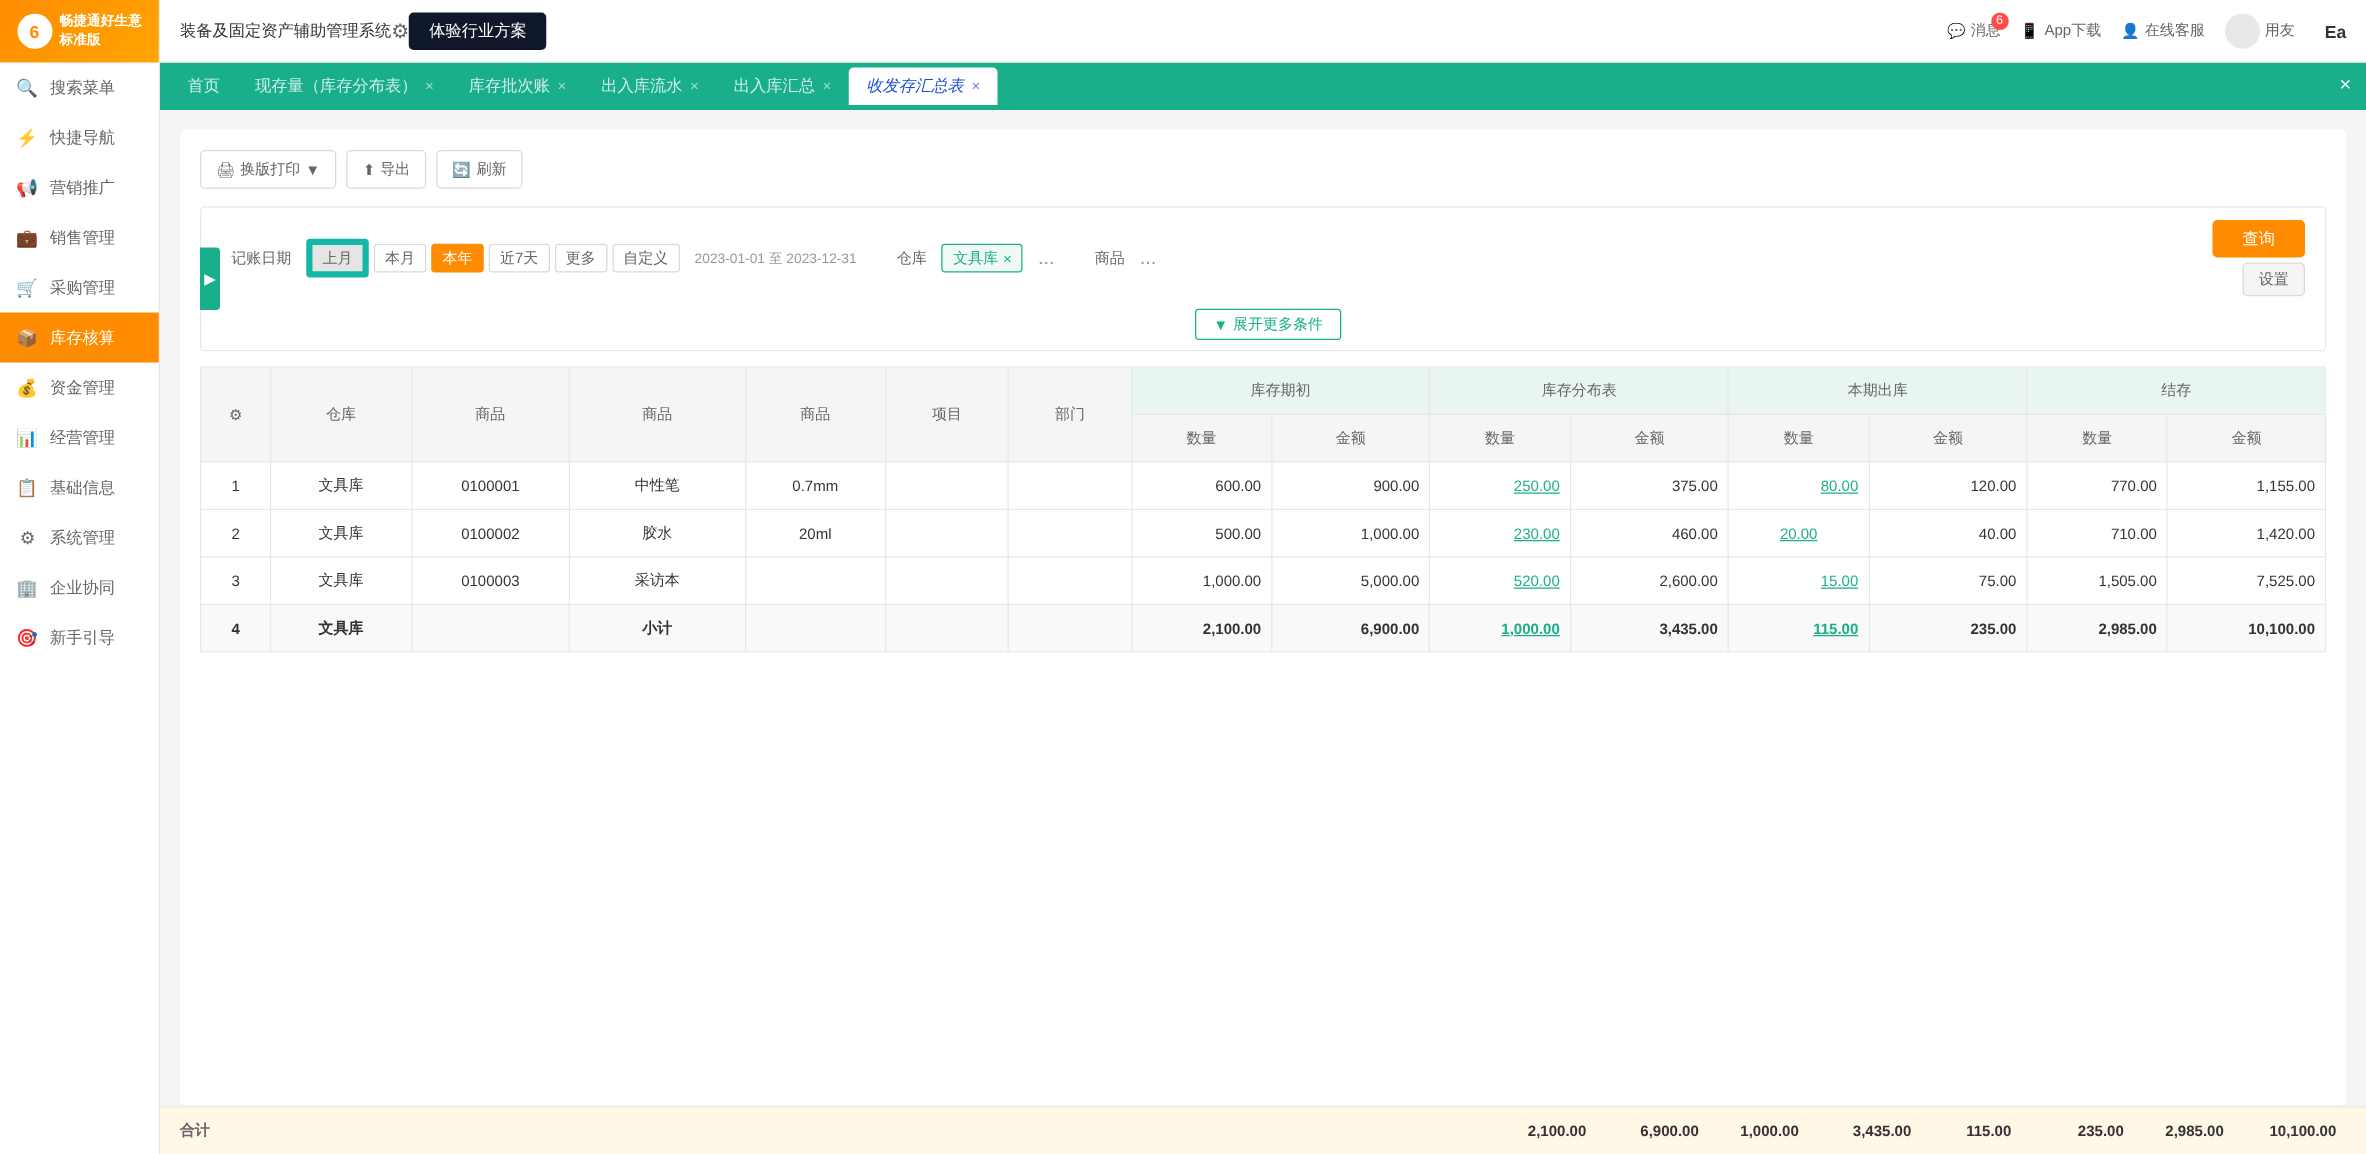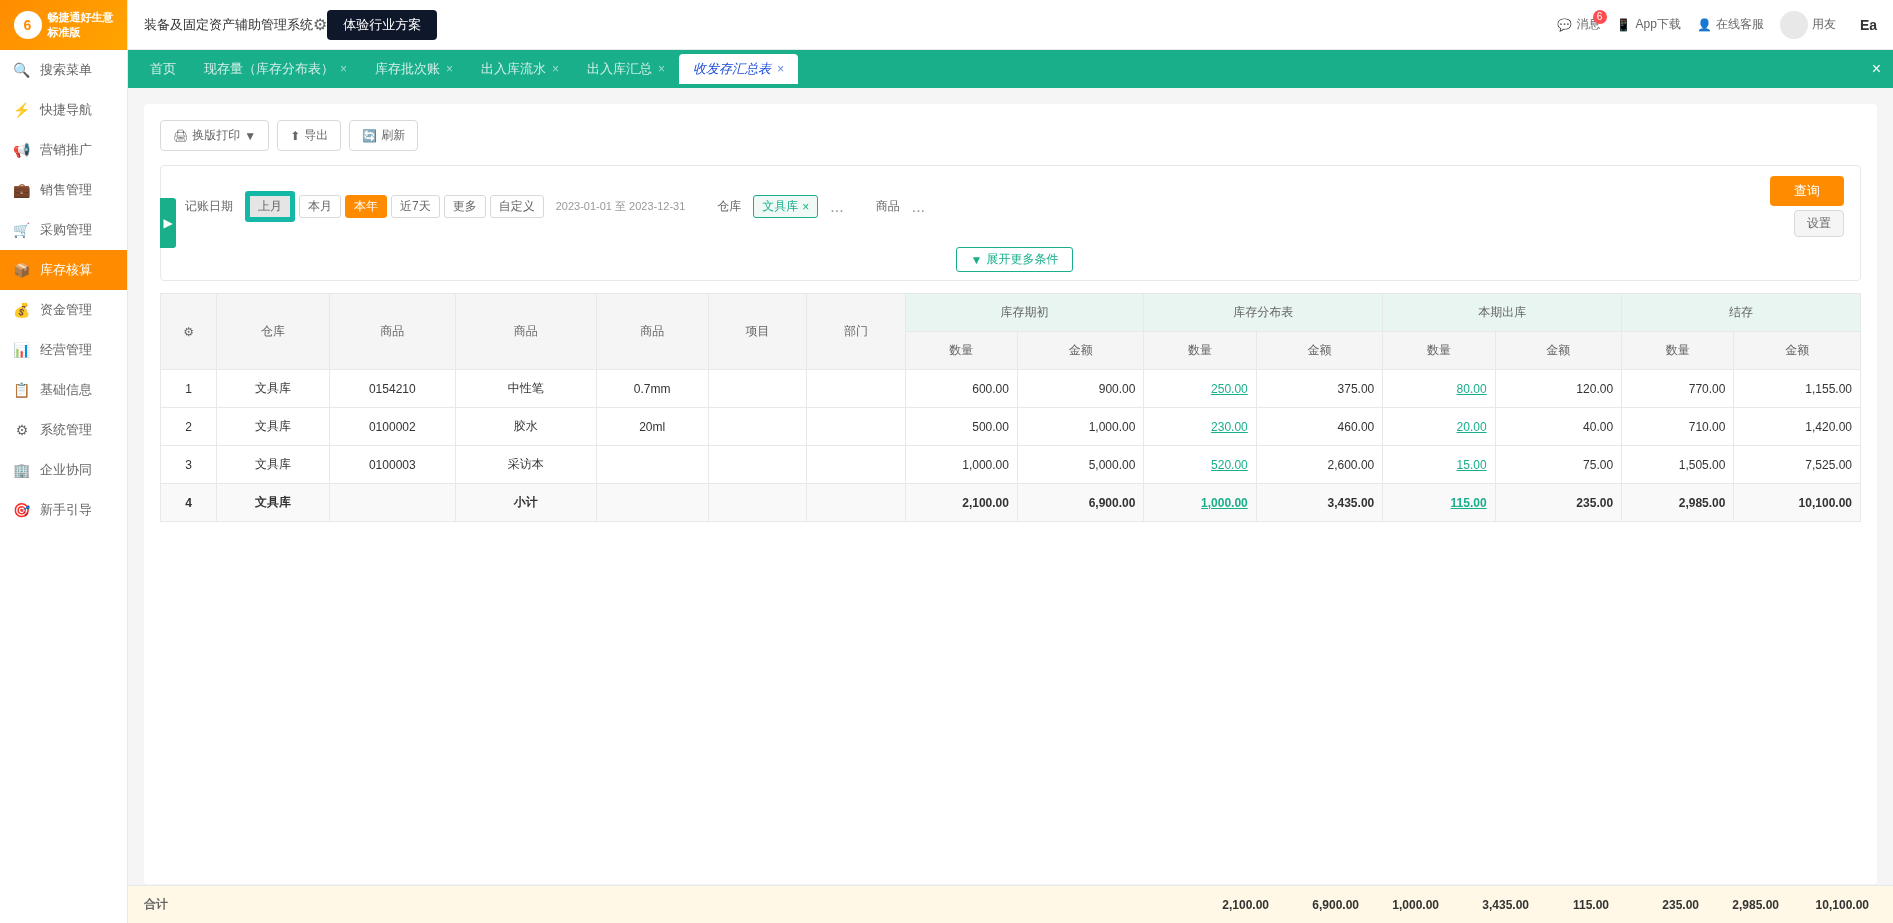--- a/index.html
+++ b/index.html
@@ -283,21 +283,21 @@
             <th class="col-num">数量</th>
             <th class="col-amt">金额</th>
             <th class="col-num">数量</th>
             <th class="col-amt">金额</th>
           </tr>
         </thead>
         <tbody id="table-body">
         <tr>
     <td class="col-index">1</td>
     <td class="col-warehouse">文具库</td>
-    <td class="col-code">0154210</td>
+    <td class="col-code">0100001</td>
     <td class="col-name">中性笔</td>
     <td class="col-spec">0.7mm</td>
     <td class="col-project"></td>
     <td class="col-dept"></td>
     <td class="col-num num-cell">600.00</td>
     <td class="col-amt num-cell">900.00</td>
     <td class="col-num num-cell" style="color:#1aaf8b;text-decoration:underline;cursor:pointer;">250.00</td>
     <td class="col-amt num-cell">375.00</td>
     <td class="col-num num-cell" style="color:#1aaf8b;text-decoration:underline;cursor:pointer;">80.00</td>
     <td class="col-amt num-cell">120.00</td>
@@ -309,21 +309,21 @@
     <td class="col-warehouse">文具库</td>
     <td class="col-code">0100002</td>
     <td class="col-name">胶水</td>
     <td class="col-spec">20ml</td>
     <td class="col-project"></td>
     <td class="col-dept"></td>
     <td class="col-num num-cell">500.00</td>
     <td class="col-amt num-cell">1,000.00</td>
     <td class="col-num num-cell" style="color:#1aaf8b;text-decoration:underline;cursor:pointer;">230.00</td>
     <td class="col-amt num-cell">460.00</td>
-    <td class="col-num num-cell" style="color:#1aaf8b;text-decoration:underline;cursor:pointer;">20.00</td>
+    <td class="col-num num-cell" style="color:#1aaf8b;text-decoration:underline;cursor:pointer;text-align:center;">20.00</td>
     <td class="col-amt num-cell">40.00</td>
     <td class="col-num num-cell">710.00</td>
     <td class="col-amt num-cell">1,420.00</td>
   </tr>
             <tr>
     <td class="col-index">3</td>
     <td class="col-warehouse">文具库</td>
     <td class="col-code">0100003</td>
     <td class="col-name">采访本</td>
     <td class="col-spec"></td>

